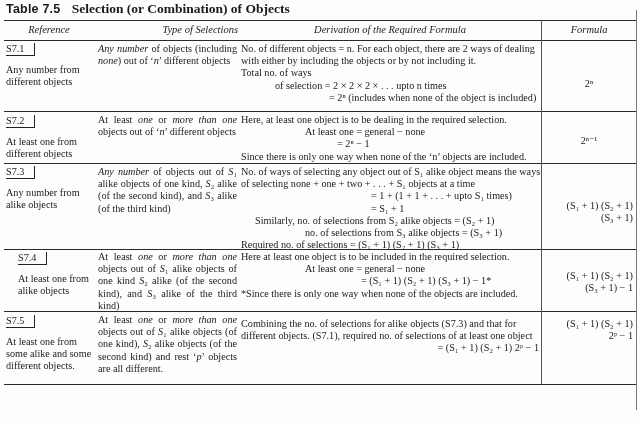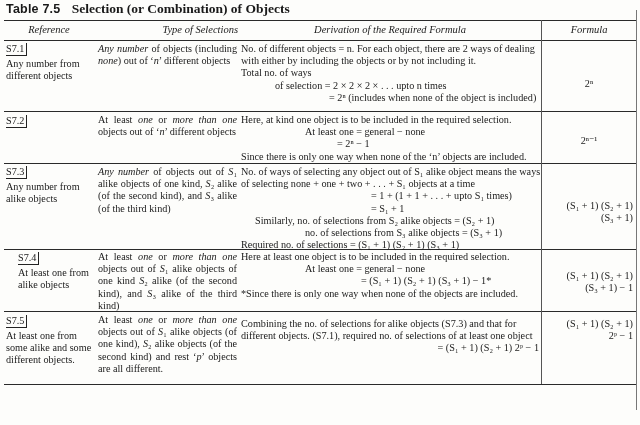--- a/index.html
+++ b/index.html
@@ -5,21 +5,21 @@
   html, body { margin:0; padding:0; background:#fdfdfb; }
   body { width:640px; height:425px; overflow:hidden; position:relative;
          font-family:"Liberation Serif","DejaVu Serif",serif; color:#1a1a1a; }
   .title { position:absolute; left:6px; top:1px; font-size:13.5px; white-space:nowrap; }
   .title .num { font-family:"Liberation Sans","DejaVu Sans",sans-serif; font-weight:bold; font-size:12.5px; letter-spacing:0.2px; }
   .title .txt { font-weight:bold; margin-left:8px; }
   .hr { position:absolute; left:4px; width:632px; height:0; border-top:1.5px solid #2a2a2a; }
   .vr { position:absolute; width:0; border-left:1px solid #555; }
   .hdr { position:absolute; top:24px; font-style:italic; font-size:10.5px; text-align:center; }
   .cell { position:absolute; font-size:10.2px; line-height:12.2px; }
-  .ref-code { display:inline-block; border-bottom:1px solid #222; border-right:1px solid #222; padding-right:2px; line-height:12px; margin-bottom:2px; }
+  .ref-code { display:inline-block; border-bottom:1px solid #222; border-right:1px solid #222; padding-right:10px; line-height:12px; margin-bottom:8px; }
   .just { text-align:justify; }
   .right { text-align:right; }
   .center { text-align:center; }
   i { font-style:italic; }
   .line { display:block; white-space:nowrap; }
   .ind1 { padding-left:34px; }
   .ind2 { padding-left:88px; }
   .ind3 { padding-left:130px; }
   .ind4 { padding-left:14px; }
   .ind5 { padding-left:64px; }
@@ -59,24 +59,25 @@
   <span class="line">No. of different objects = n. For each object, there are 2 ways of dealing</span>
   <span class="line">with either by including the objects or by not including it.</span>
   <span class="line">Total no. of ways</span>
   <span class="line ind1">of selection = 2 × 2 × 2 × . . . upto n times</span>
   <span class="line ind2">= 2ⁿ (includes when none of the object is included)</span>
 </div>
 <div class="cell center" style="left:542px; top:78px; width:94px;">2ⁿ</div>
 
 <div class="cell" style="left:6px; top:115px; width:88px;">
   <span class="ref-code">S7.2</span><br>
+  <span>At least one from different objects</span>
 </div>
 <div class="cell just" id="t1" style="left:98px; top:114px; width:139px;">At least <i>one</i> or <i>more than one</i> objects out of ‘<i>n</i>’ different objects</div>
 <div class="cell" style="left:241px; top:114px; width:298px;">
-  <span class="line">Here, at kind one object is to be included in the required selection.</span>
+  <span class="line">Here, at least one object is to be dealing in the required selection.</span>
   <span class="line ind5">At least one = general − none</span>
   <span class="line ind6">= 2ⁿ − 1</span>
   <span class="line">Since there is only one way when none of the ‘n’ objects are included.</span>
 </div>
 <div class="cell center" style="left:542px; top:135px; width:94px;">2ⁿ⁻¹</div>
 
 <div class="cell" style="left:6px; top:166px; width:88px;">
   <span class="ref-code">S7.3</span><br>
   <span>Any number from alike objects</span>
 </div>

